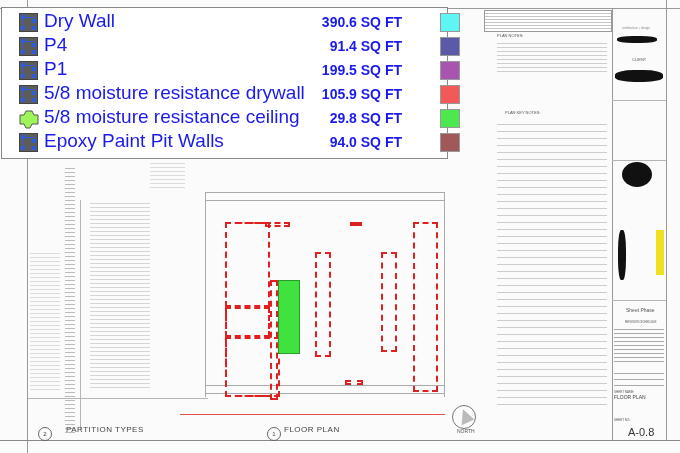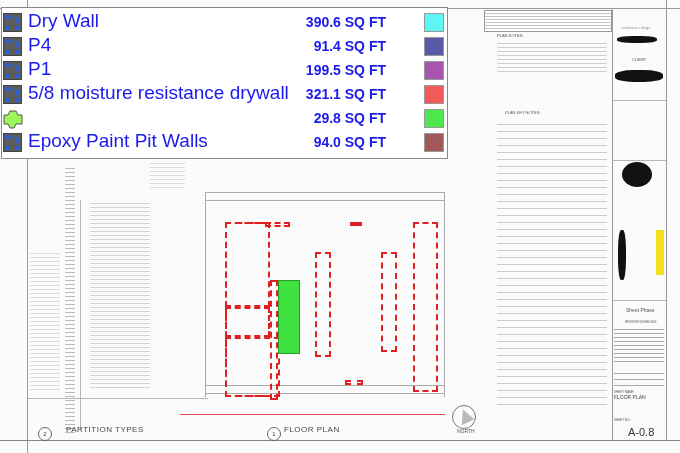--- a/index.html
+++ b/index.html
@@ -8,21 +8,21 @@
   .border-l { position:absolute; left:27px; top:0; width:1px; height:453px; background:#999; }
   .border-r { position:absolute; left:666px; top:0; width:1px; height:440px; background:#999; }
   .border-b { position:absolute; left:0; top:440px; width:680px; height:1px; background:#888; }
   .border-t { position:absolute; left:0; top:8px; width:680px; height:1px; background:#999; }
   .hairline { position:absolute; background:#b5b5b5; }
   .txt { position:absolute; font-size:4px; color:#555; line-height:5px; white-space:nowrap; }
   .tiny-lines { position:absolute; background:repeating-linear-gradient(#fbfbfb 0 3px, #bbb 3px 4px); }
 
   
   .legend { position:absolute; left:1px; top:7px; width:445px; height:150px; background:#fff; border:1px solid #888; }
-  .legend-row { position:absolute; left:0; height:22px; width:440px; }
+  .legend-row { position:absolute; left:16px; height:22px; width:440px; }
   .legend-icon { position:absolute; left:1px; top:2px; width:19px; height:19px; background:#5c5c5c; border:1px solid #444; box-sizing:border-box; }
   .legend-icon .corner { position:absolute; width:4px; height:4px; background:#2d5fd8; }
   .legend-icon .ln-h { position:absolute; height:1px; background:#2d5fd8; }
   .legend-icon .ln-v { position:absolute; width:1px; background:#2d5fd8; }
   .legend-area-icon { position:absolute; left:1px; top:2px; width:20px; height:20px; }
   .legend-label { position:absolute; left:26px; top:-1px; font-size:19px; color:#1a1aee; line-height:22px; }
   .legend-value { position:absolute; right:56px; top:2px; font-size:14px; font-weight:bold; color:#1a1aee; line-height:18px; text-align:right; }
   .legend-swatch { position:absolute; left:422px; top:2px; width:20px; height:19px; border:1px solid #999; box-sizing:border-box; }
 
   
@@ -167,27 +167,28 @@
   <div class="legend-row" style="top:75px;">
     <div class="legend-icon">
       <div class="corner" style="left:1px;top:1px;"></div>
         <div class="corner" style="right:1px;top:5px;"></div>
         <div class="corner" style="left:1px;bottom:1px;"></div>
         <div class="corner" style="right:1px;bottom:1px;"></div>
       <div class="ln-h" style="left:3px;top:3px;width:12px;"></div>
         <div class="ln-v" style="left:3px;top:3px;height:12px;"></div>
     </div>
     <span class="legend-label">5/8 moisture resistance drywall</span>
-    <span class="legend-value">321.1 SQ FT</span>
+    <span class="legend-value">105.9 SQ FT</span>
     <div class="legend-swatch" style="background:#f25a5a;"></div>
   </div>
   <div class="legend-row" style="top:99px;">
     <svg class="legend-area-icon" viewBox="0 0 20 20">
       <path d="M1 6 L5 6 L7 2 L13 2 L15 6 L19 6 L19 15 L13 15 L11 19 L7 19 L5 15 L1 15 Z" fill="#9ef55a" stroke="#555" stroke-width="1"></path>
     </svg>
+    <span class="legend-label">5/8 moisture resistance ceiling</span>
     <span class="legend-value">29.8 SQ FT</span>
     <div class="legend-swatch" style="background:#4de84d;"></div>
   </div>
   <div class="legend-row" style="top:123px;">
     <div class="legend-icon">
       <div class="corner" style="left:1px;top:1px;"></div>
         <div class="corner" style="right:1px;top:5px;"></div>
         <div class="corner" style="left:1px;bottom:1px;"></div>
         <div class="corner" style="right:1px;bottom:1px;"></div>
       <div class="ln-h" style="left:3px;top:3px;width:12px;"></div>

